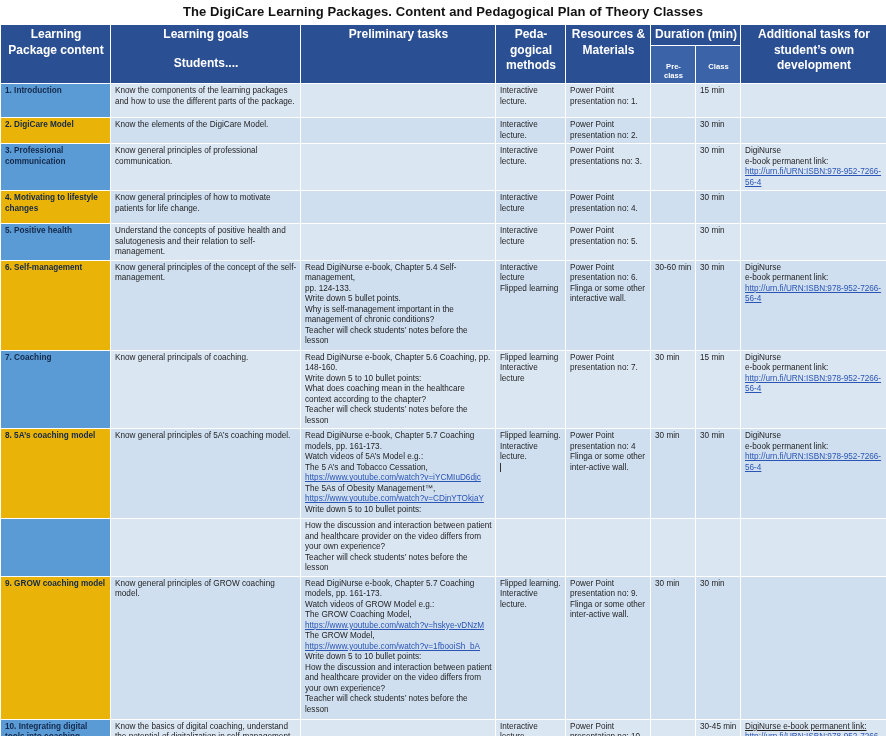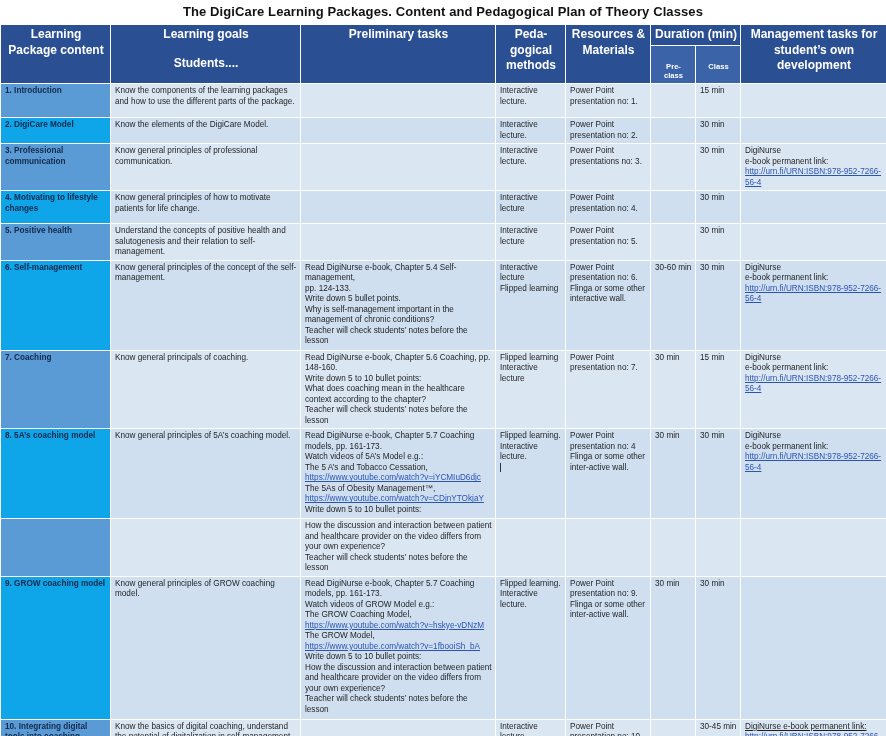--- a/index.html
+++ b/index.html
@@ -61,21 +61,21 @@
     font-size:8.2px;
   }
   td.c-goals{background:#dbe6f3;}
   td.c-prelim{background:#dbe6f3;}
   td.c-ped{background:#dbe6f3;}
   td.c-res{background:#dbe6f3;}
   td.c-pre{background:#dbe6f3;}
   td.c-class{background:#dbe6f3;}
   td.c-add{background:#dbe6f3;}
   
-  tr.shade td.c-pkg{background:#0ea5e9;}
+  tr.shade td.c-pkg{background:#eab308;}
   tr.shade td:not(.c-pkg){background:#cfdff0;}
 
   a.lnk{
     color:#2b55b4;
     text-decoration:underline;
     word-break:break-all;
     font-size:8.2px;
   }
   .caret{
     display:inline-block;
@@ -111,21 +111,21 @@
         </div>
       </th>
       <th rowspan="2">Preliminary tasks</th>
       <th rowspan="2">
         <span style="display:block">Peda-</span>
         <span style="display:block">gogical</span>
         <span style="display:block">methods</span>
       </th>
       <th rowspan="2">Resources &amp; Materials</th>
       <th colspan="2">Duration (min)</th>
-      <th rowspan="2">Management tasks for student’s own development</th>
+      <th rowspan="2">Additional tasks for student’s own development</th>
     </tr>
     <tr>
       <th class="sub">
         <span style="display:block">Pre-</span>
         <span style="display:block">class</span>
       </th>
       <th class="sub">Class</th>
     </tr>
   </thead>
   <tbody id="tbody">

